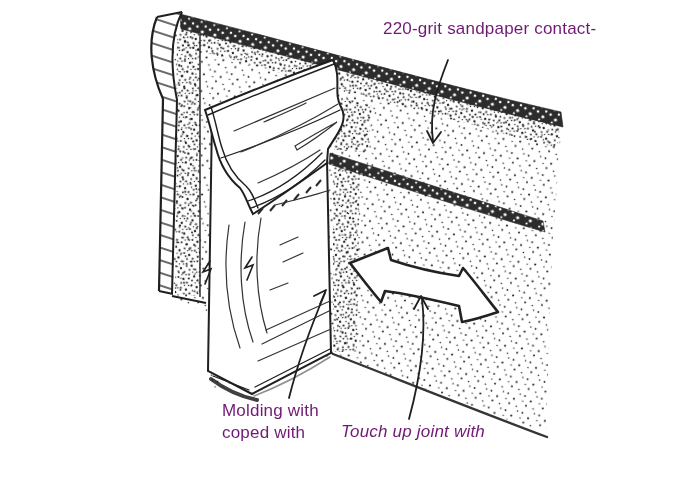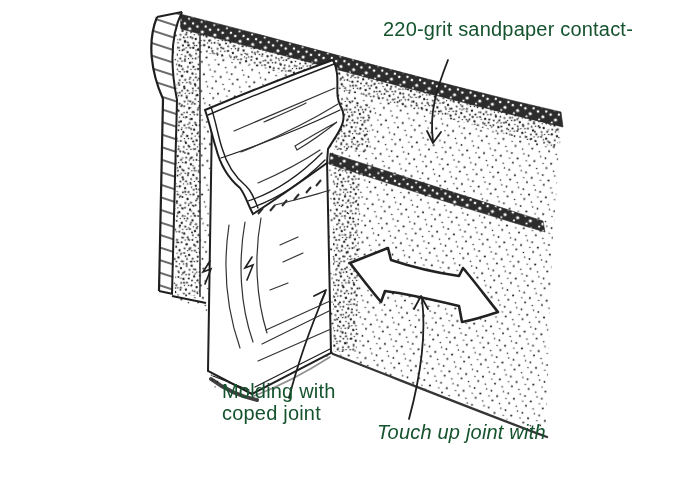--- a/index.html
+++ b/index.html
@@ -2,25 +2,25 @@
 <html><head>
 <meta charset="utf-8">
 <style>
   html,body{margin:0;padding:0;background:#ffffff;}
   .stage{
     position:relative;width:700px;height:477px;background:#ffffff;
     font-family:"Liberation Sans",sans-serif;overflow:hidden;
   }
   .stage svg{position:absolute;left:0;top:0;}
   .label{
-    position:absolute;color:#14532d;font-size:20px;line-height:22px;
+    position:absolute;color:#701a75;font-size:17px;line-height:22px;
     letter-spacing:0.2px;white-space:nowrap;
   }
   .label span{display:block;}
-  .label.italic{font-style:italic;margin-left:36px;}
+  .label.italic{font-style:italic;}
 </style>
 </head>
 <body>
 
 <div class="stage">
 
   <svg width="700" height="477" viewBox="0 0 700 477">
     <defs>
       <pattern id="stip" width="17" height="17" patternUnits="userSpaceOnUse" patternTransform="rotate(9)">
         <circle cx="2.5" cy="3" r="0.9" fill="#262626"></circle>
@@ -147,22 +147,22 @@
         <path d="M409,419 C419,382 427,340 422,299"></path>
         <path d="M421,296 L414,309 M421,296 L428,309"></path>
       </g>
     </g>
   </svg>
 
   <div class="label" style="left:383px;top:18px;">
     <span>220-grit sandpaper contact-</span>
   </div>
 
-  <div class="label" style="left:222px;top:380px;">
+  <div class="label" style="left:222px;top:400px;">
     <span>Molding with</span>
-    <span>coped joint</span>
+    <span>coped with</span>
   </div>
 
   <div class="label italic" style="left:341px;top:421px;">
     <span>Touch up joint with</span>
   </div>
 
 </div>
 
 </body></html>

